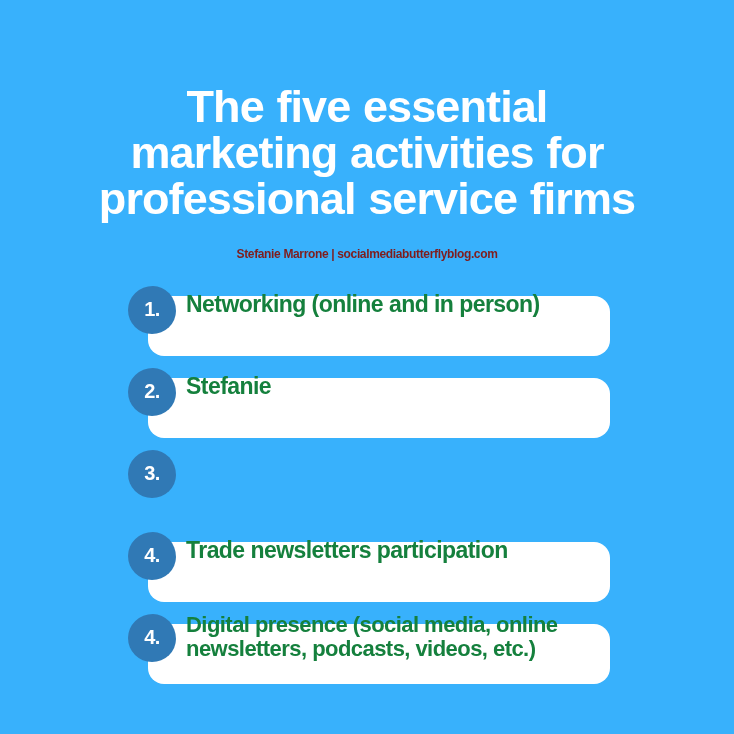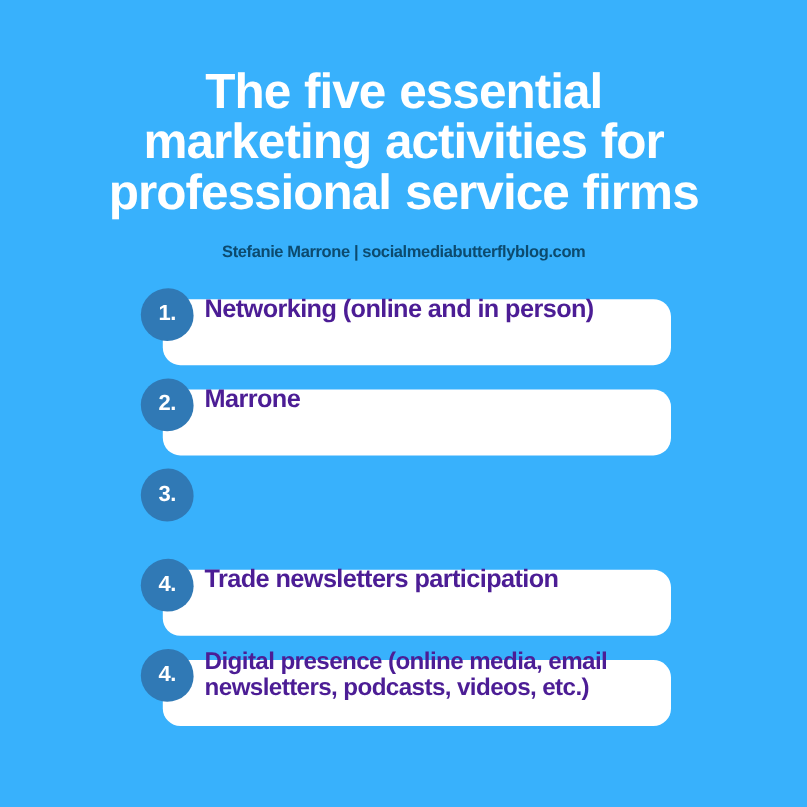--- a/index.html
+++ b/index.html
@@ -22,21 +22,21 @@
     background: #38b1fc;
     box-sizing: border-box;
     display: flex;
     flex-direction: column;
     align-items: center;
   }
 
   
   #header {
     width: 100%;
-    padding-top: 60px;
+    padding-top: 84px;
     display: flex;
     flex-direction: column;
     align-items: center;
   }
 
   #poster-title {
     margin: 0;
     width: 560px;
     text-align: center;
     color: #ffffff;
@@ -45,24 +45,24 @@
     font-size: 45px;
     line-height: 46px;
     letter-spacing: -0.9px;
     word-spacing: 1px;
   }
 
   #byline {
     margin: 0;
     padding-top: 22px;
     text-align: left;
-    color: #0c4a6e;
+    color: #7f1d1d;
     font-family: "Liberation Sans", sans-serif;
     font-weight: 700;
-    font-size: 15px;
+    font-size: 12px;
     line-height: 20px;
     letter-spacing: -0.35px;
   }
 
   
   #activity-list {
     position: relative;
     width: 734px;
     margin: 0;
     padding: 0;
@@ -112,21 +112,21 @@
     line-height: 20px;
     letter-spacing: -0.5px;
     transform: translateY(-1px);
   }
 
   .activity-label {
     position: absolute;
     left: 38px;
     right: 12px;
     top: -4px;
-    color: #4c1d95;
+    color: #15803d;
     font-family: "Liberation Sans", sans-serif;
     font-weight: 700;
     font-size: 23px;
     line-height: 25px;
     letter-spacing: -0.55px;
   }
 
   .activity-item.two-line .activity-label {
     top: -11px;
     font-size: 22px;
@@ -152,21 +152,21 @@
       <div class="activity-card">
         <span class="activity-label">Networking (online and in person)</span>
       </div>
     </li>
 
     <li class="activity-item">
       <div class="activity-badge">
         <span class="activity-badge-label">2.</span>
       </div>
       <div class="activity-card">
-        <span class="activity-label">Marrone</span>
+        <span class="activity-label">Stefanie</span>
       </div>
     </li>
 
     <li class="activity-item">
       <div class="activity-badge">
         <span class="activity-badge-label">3.</span>
       </div>
     </li>
 
     <li class="activity-item">
@@ -176,19 +176,19 @@
       <div class="activity-card">
         <span class="activity-label">Trade newsletters participation</span>
       </div>
     </li>
 
     <li class="activity-item two-line">
       <div class="activity-badge">
         <span class="activity-badge-label">4.</span>
       </div>
       <div class="activity-card">
-        <span class="activity-label">Digital presence (online media, email newsletters, podcasts, videos, etc.)</span>
+        <span class="activity-label">Digital presence (social media, online newsletters, podcasts, videos, etc.)</span>
       </div>
     </li>
 
   </ul>
 
 </div>
 
 </body></html>

